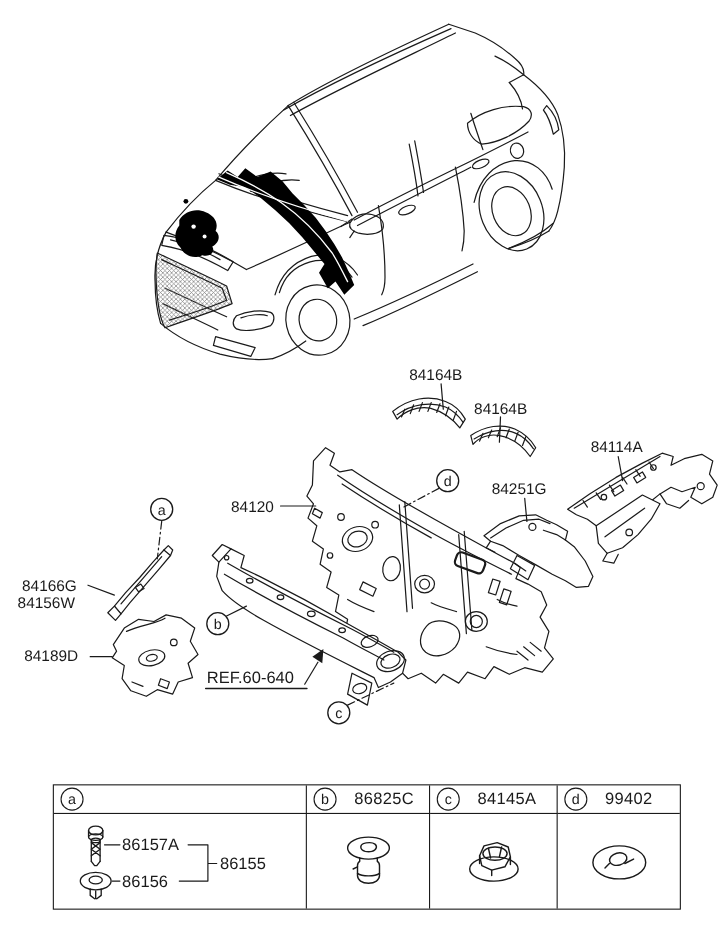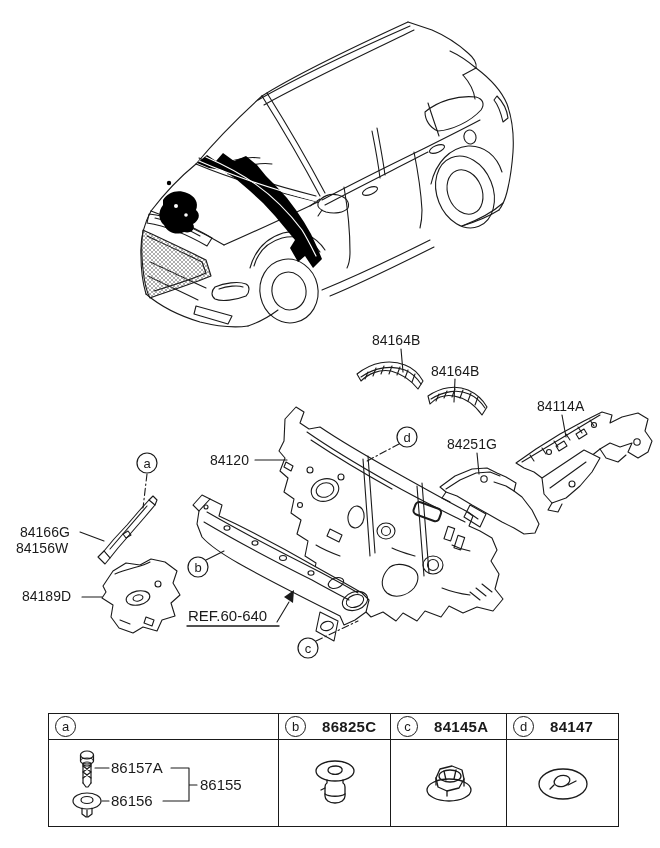--- a/index.html
+++ b/index.html
@@ -12,21 +12,21 @@
   .callout-letter{font-size:13px;}
   
   #fastener-table{position:absolute;left:48px;top:713px;width:571px;height:114px;
     border:1.7px solid #1a1a1a;box-sizing:border-box;display:grid;
     grid-template-columns:230px 112px 116px 1fr;grid-template-rows:26px 1fr;}
   .cell{box-sizing:border-box;border-right:1.3px solid #1a1a1a;position:relative;}
   .cell.last{border-right:none;}
   .hdr{border-bottom:1.3px solid #1a1a1a;display:flex;align-items:center;padding-left:6px;gap:16px;}
   .circ{display:inline-flex;align-items:center;justify-content:center;width:19px;height:19px;
     border:1.3px solid #1a1a1a;border-radius:50%;font-size:13px;flex:0 0 auto;}
-  .pno{font-size:15px;letter-spacing:0.3px;font-weight:bold;}
+  .pno{font-size:15px;letter-spacing:0.3px;}
   .body{display:flex;align-items:center;justify-content:center;}
 </style>
 </head>
 <body>
 
 <div id="stage">
 
 <svg id="diagram-svg" width="660" height="848" viewBox="0 0 660 848">
   <defs>
     <pattern id="hatch" width="4" height="4" patternUnits="userSpaceOnUse">
@@ -302,21 +302,21 @@
     <div class="cell hdr">
       <span class="circ">b</span>
       <span class="pno">86825C</span>
     </div>
     <div class="cell hdr">
       <span class="circ">c</span>
       <span class="pno">84145A</span>
     </div>
     <div class="cell hdr last">
       <span class="circ">d</span>
-      <span class="pno">84147</span>
+      <span class="pno">99402</span>
     </div>
 
     <div class="cell">
       <svg width="228" height="85" viewBox="0 0 228 85" style="position:absolute;left:0;top:0;">
         <g fill="none" stroke="#1a1a1a" stroke-width="1.2" stroke-linecap="round" stroke-linejoin="round">
           <g>
             <ellipse cx="38" cy="15" rx="6.5" ry="4"></ellipse>
             <path d="M31.5,15 L31.5,21 M44.5,15 L44.5,21"></path>
             <ellipse cx="38" cy="21" rx="6.5" ry="3"></ellipse>
             <path d="M34,24 L34,43 M42,24 L42,43"></path>

